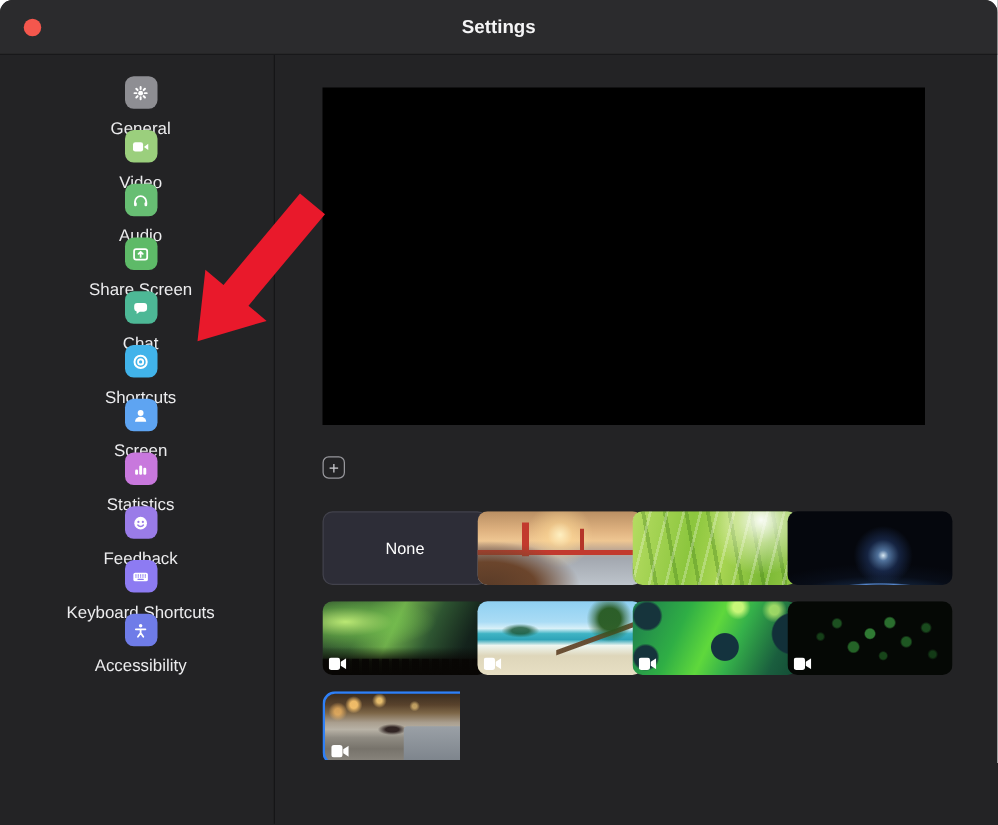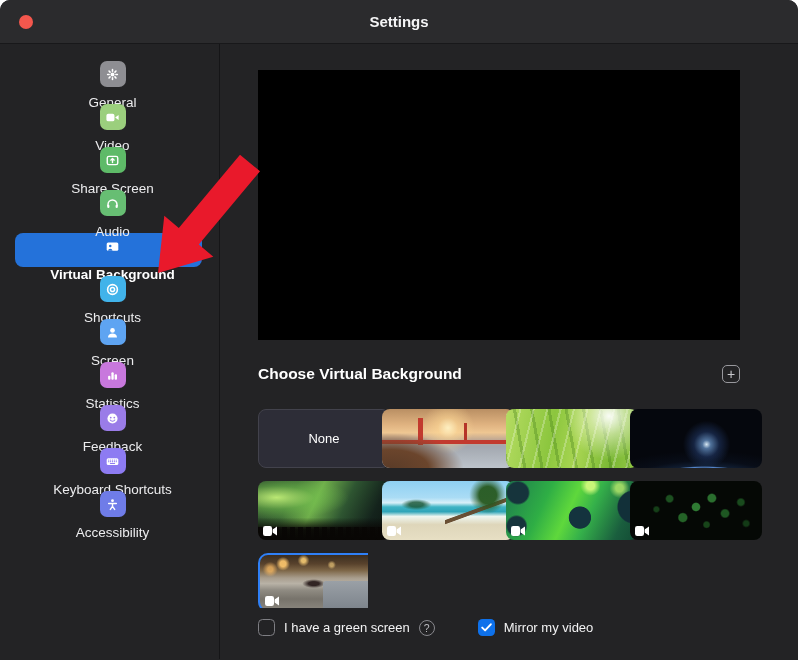--- a/index.html
+++ b/index.html
@@ -163,51 +163,49 @@
           <span class="side-icon c-green1">
             <svg width="15" height="15" viewBox="0 0 16 16">
                 <rect x="1.5" y="4" width="8.6" height="8" rx="2" fill="#fff"></rect>
                 <path d="M10.8 8 L14.5 5.4 V10.6 Z" fill="#fff"></path>
               </svg>
           </span>
           <span class="side-label">Video</span>
         </div>
 
         <div class="side-item">
-          <span class="side-icon c-green3">
-            <svg width="15" height="15" viewBox="0 0 16 16">
-                <rect x="2.4" y="3.6" width="11.2" height="8.8" rx="1.8" fill="none" stroke="#fff" stroke-width="1.5"></rect>
-                <path d="M8 10.2V6M6.2 7.6 8 5.8l1.8 1.8" fill="none" stroke="#fff" stroke-width="1.5" stroke-linecap="round" stroke-linejoin="round"></path>
-              </svg>
-          </span>
-          <span class="side-label">Share Screen</span>
-        </div>
-
-        <div class="side-item">
           <span class="side-icon c-green2">
             <svg width="15" height="15" viewBox="0 0 16 16">
                 <path d="M3.2 10.5V9a4.8 4.8 0 0 1 9.6 0v1.5" fill="none" stroke="#fff" stroke-width="1.6" stroke-linecap="round"></path>
                 <rect x="2.4" y="9.3" width="2.3" height="3.6" rx="1.1" fill="#fff"></rect>
                 <rect x="11.3" y="9.3" width="2.3" height="3.6" rx="1.1" fill="#fff"></rect>
               </svg>
           </span>
           <span class="side-label">Audio</span>
         </div>
 
-
-        <div class="side-item selected">
-          <span class="side-icon">
-            <svg width="15" height="15" viewBox="0 0 16 16">
-                <rect x="1.8" y="3.8" width="12.4" height="8.6" rx="1.6" fill="#fff"></rect>
-                <circle cx="5.6" cy="7.4" r="1.35" fill="#2472da"></circle>
-                <path d="M3.2 12.4a2.5 2.6 0 0 1 4.9 0Z" fill="#2472da"></path>
-              </svg>
-          </span>
-          <span class="side-label">Virtual Background</span>
-        </div>
+        <div class="side-item">
+          <span class="side-icon c-green3">
+            <svg width="15" height="15" viewBox="0 0 16 16">
+                <rect x="2.4" y="3.6" width="11.2" height="8.8" rx="1.8" fill="none" stroke="#fff" stroke-width="1.5"></rect>
+                <path d="M8 10.2V6M6.2 7.6 8 5.8l1.8 1.8" fill="none" stroke="#fff" stroke-width="1.5" stroke-linecap="round" stroke-linejoin="round"></path>
+              </svg>
+          </span>
+          <span class="side-label">Share Screen</span>
+        </div>
+
+        <div class="side-item">
+          <span class="side-icon c-teal">
+            <svg width="15" height="15" viewBox="0 0 16 16">
+                <path d="M2.5 6.2a2.6 2.6 0 0 1 2.6-2.6h5.8a2.6 2.6 0 0 1 2.6 2.6v2.2a2.6 2.6 0 0 1-2.6 2.6H7.2L4.6 13v-2.1a2.6 2.6 0 0 1-2.1-2.5Z" fill="#fff"></path>
+              </svg>
+          </span>
+          <span class="side-label">Chat</span>
+        </div>
+
 
         <div class="side-item">
           <span class="side-icon c-cyan">
             <svg width="15" height="15" viewBox="0 0 16 16">
                 <circle cx="8" cy="8" r="5.2" fill="none" stroke="#fff" stroke-width="1.7"></circle>
                 <circle cx="8" cy="8" r="2.2" fill="none" stroke="#fff" stroke-width="1.6"></circle>
               </svg>
           </span>
           <span class="side-label">Shortcuts</span>
         </div>
@@ -276,21 +274,20 @@
           </span>
           <span class="side-label">Accessibility</span>
         </div>
 
       </div>
 
       <div class="main">
         <div class="preview"></div>
 
         <div class="section-head">
-          <span class="section-title">Choose Virtual Background</span>
           <button class="add-btn">+</button>
         </div>
 
         <div class="grid">
           <div class="tile tile-none">
             <span>None</span>
           </div>
 
           <div class="tile bg-bridge" title="Golden Gate Bridge"></div>
 
@@ -329,35 +326,20 @@
           <div class="clip">
             <div class="tile bg-office selected" title="Office">
               <span class="vbadge"><svg width="14" height="10" viewBox="0 0 14 10">
                     <rect width="9" height="10" rx="2.2" fill="#fff"></rect>
                     <path d="M9.6 3.4 14 .6v8.8L9.6 6.6Z" fill="#fff"></path>
                   </svg></span>
             </div>
           </div>
         </div>
 
-        <div class="options">
-          <div class="gs-group">
-            <span class="cb cb-off"></span>
-            <span class="cb-label">I have a green screen</span>
-            <button class="help-btn">?</button>
-          </div>
-          <div class="mirror-group">
-            <span class="cb cb-on">
-              <svg width="11" height="9" viewBox="0 0 11 9">
-                  <path d="M1.2 4.6 4.1 7.4 9.8 1.3" stroke="#fff" stroke-width="1.9" fill="none" stroke-linecap="round" stroke-linejoin="round"></path>
-                </svg>
-            </span>
-            <span class="cb-label">Mirror my video</span>
-          </div>
-        </div>
       </div>
     </div>
   </div>
 
   <svg class="arrow-overlay" viewBox="0 0 798 660">
     <polygon points="240,154.7 178.8,227.9 164.3,215.7 158,273 213.3,256.7 198.8,244.5 260,171.3" fill="#e9192b"></polygon>
   </svg>
 </div>
 
 </body></html>

